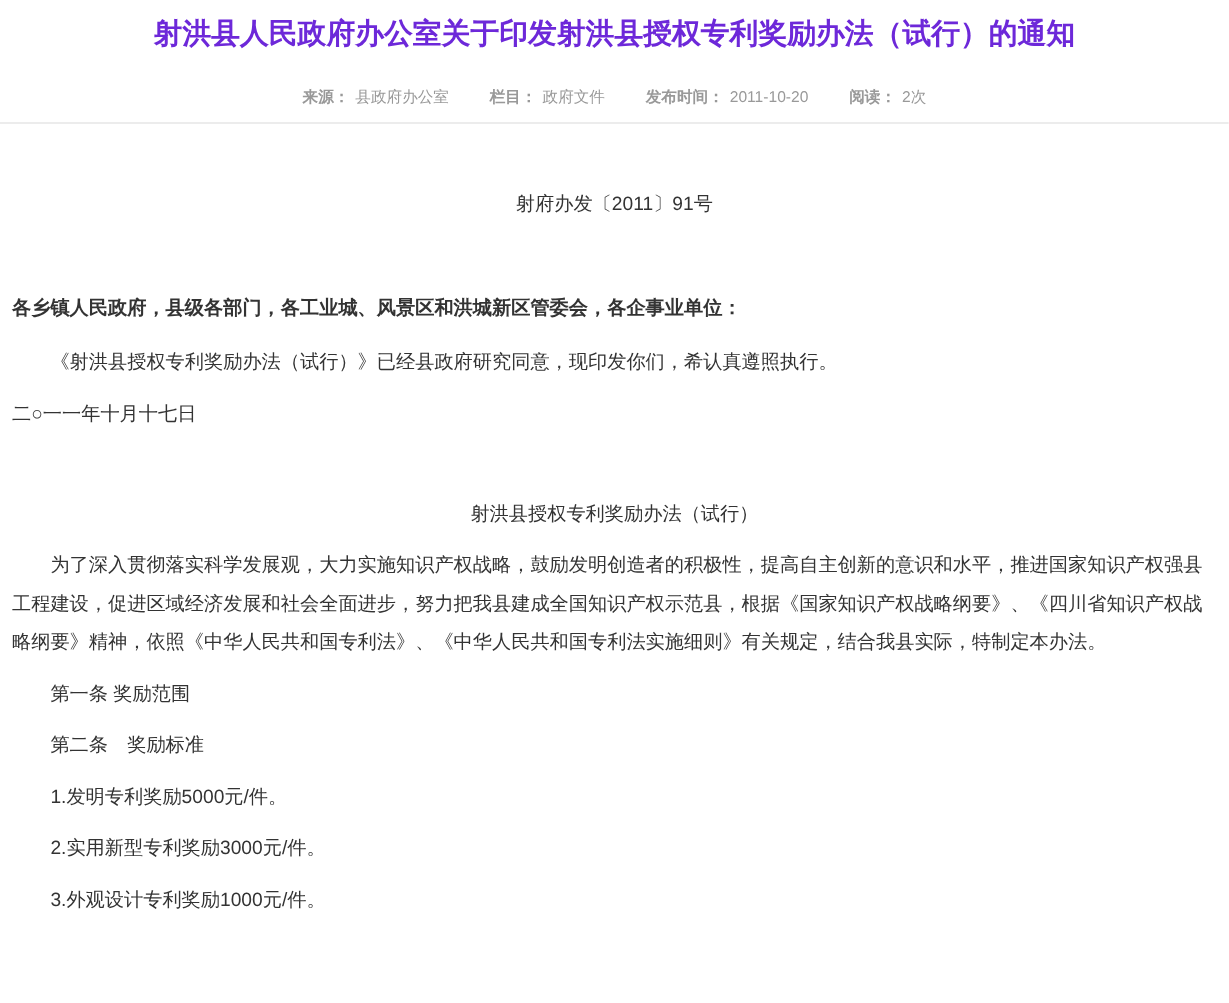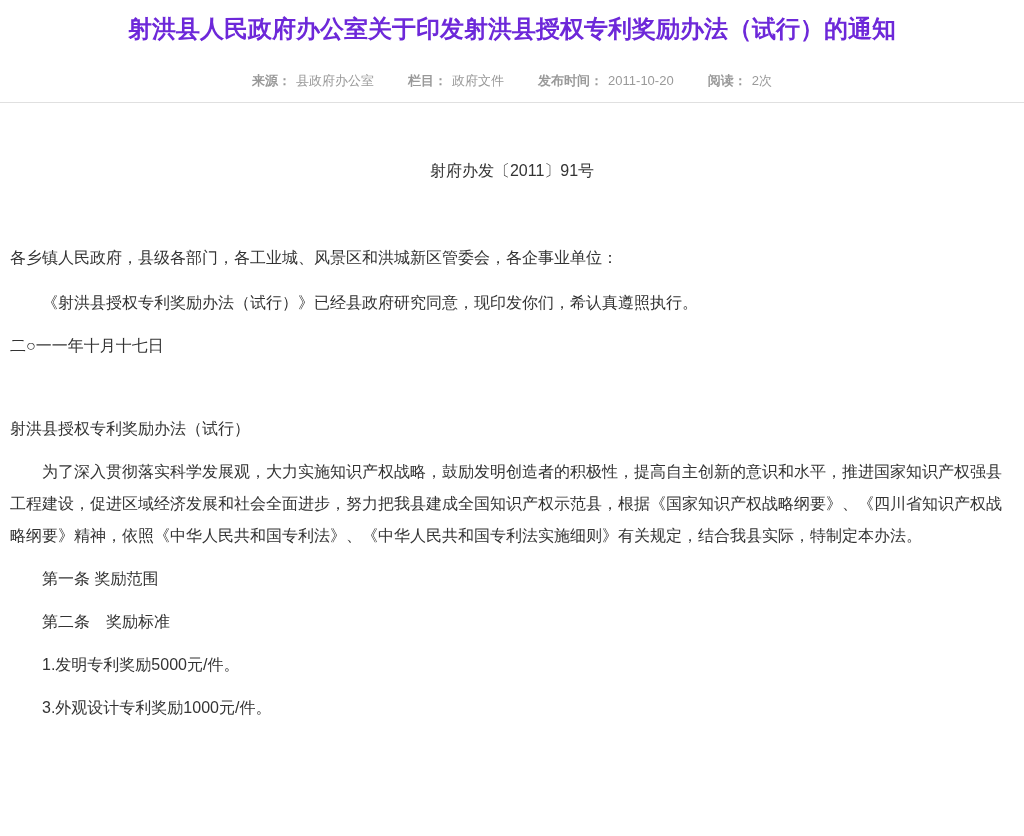--- a/index.html
+++ b/index.html
@@ -45,26 +45,26 @@
     font-size: 16px;
     line-height: 32px;
     color: #333333;
   }
   .article-body p { margin: 0 0 11px; }
   .indent { text-indent: 2em; }
   .doc-number {
     text-align: center;
     margin: 52px 0 55px !important;
   }
-  .salutation { margin-bottom: 13px !important; }
+  .salutation { margin-bottom: 13px !important; font-weight: bold; }
   .date-line {
     text-align: left;
     margin-bottom: 51px !important;
   }
-  .center-heading { }
+  .center-heading { text-align: center; }
 </style>
 </head>
 <body>
 
 <div class="page">
 
   <header class="article-header">
     <h1 class="article-title">射洪县人民政府办公室关于印发射洪县授权专利奖励办法（试行）的通知</h1>
 
     <div class="meta-row">
@@ -96,17 +96,18 @@
 
     <p class="indent">为了深入贯彻落实科学发展观，大力实施知识产权战略，鼓励发明创造者的积极性，提高自主创新的意识和水平，推进国家知识产权强县工程建设，促进区域经济发展和社会全面进步，努力把我县建成全国知识产权示范县，根据《国家知识产权战略纲要》、《四川省知识产权战略纲要》精神，依照《中华人民共和国专利法》、《中华人民共和国专利法实施细则》有关规定，结合我县实际，特制定本办法。</p>
 
     <p class="indent">第一条 奖励范围</p>
 
 
     <p class="indent">第二条　奖励标准</p>
 
     <p class="indent">1.发明专利奖励5000元/件。</p>
 
+    <p class="indent">2.实用新型专利奖励3000元/件。</p>
 
     <p class="indent">3.外观设计专利奖励1000元/件。</p>
   </main>
 
 </div>
 
 </body></html>

